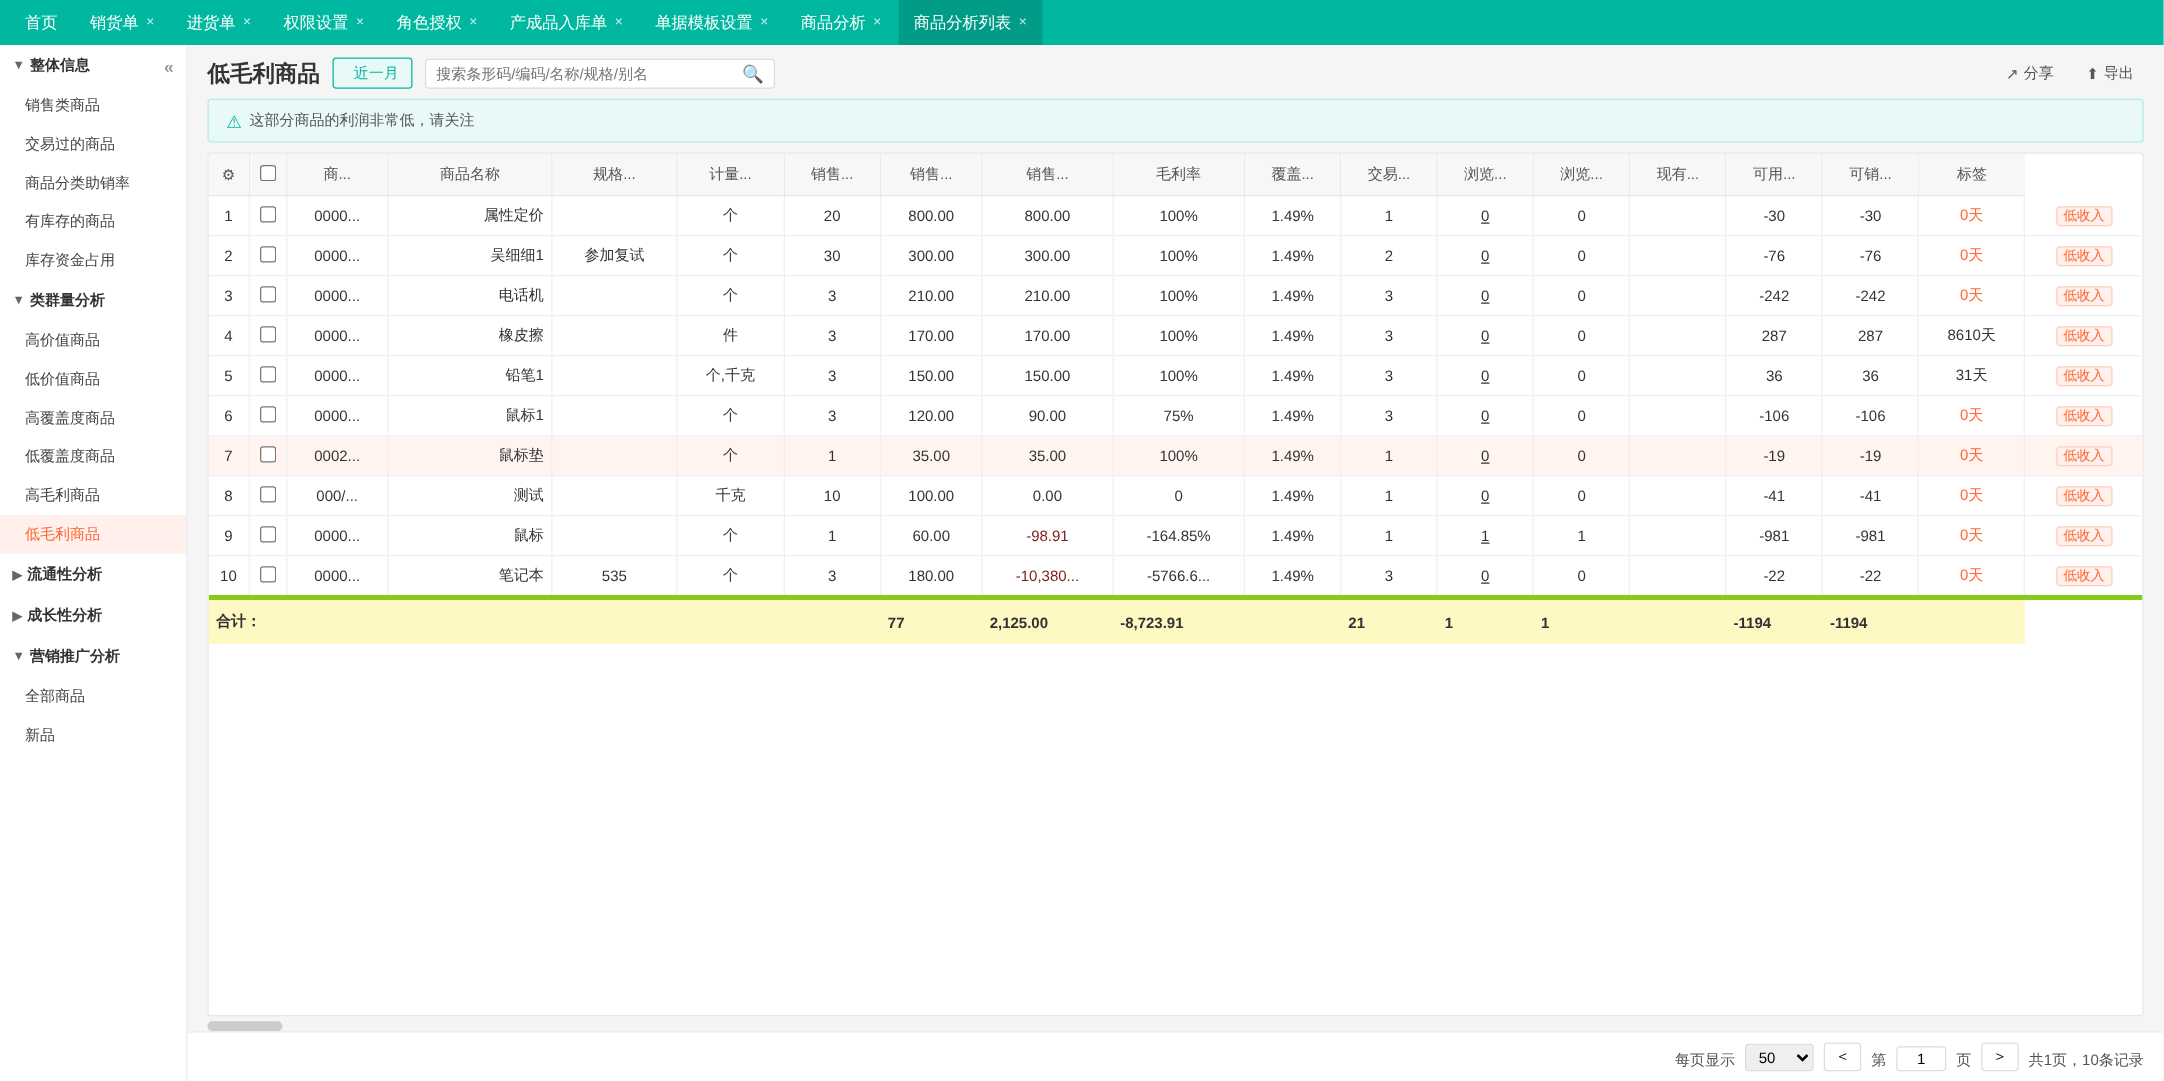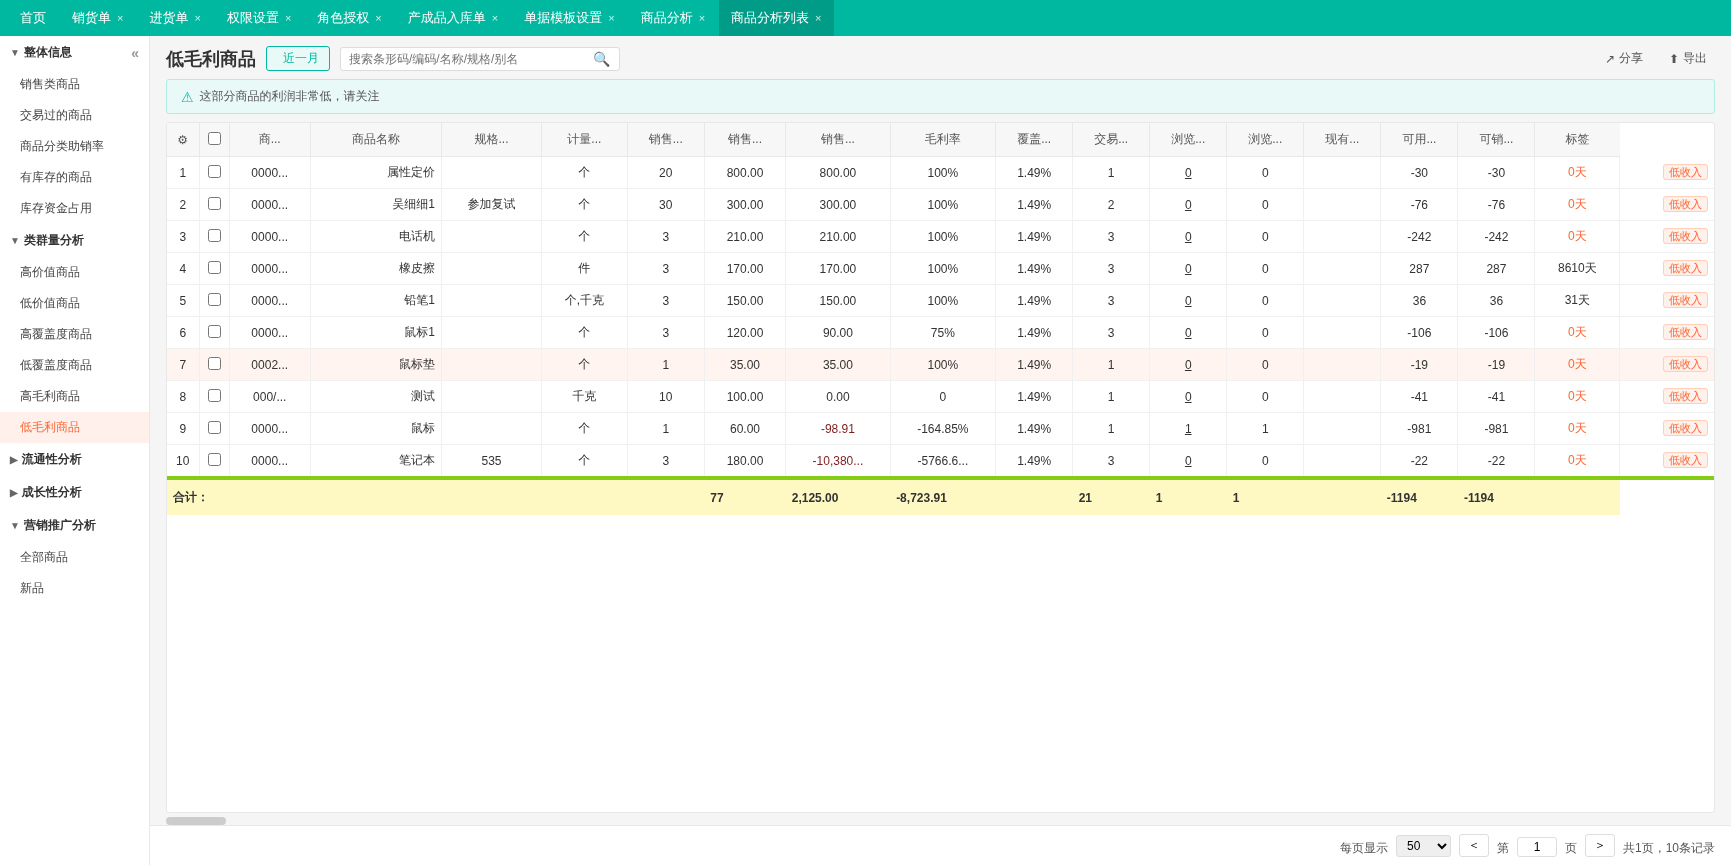--- a/index.html
+++ b/index.html
@@ -182,21 +182,21 @@
     thead th:last-child { border-right: none; }
     tbody tr { border-bottom: 1px solid #f0f0f0; }
     tbody tr.highlighted { background: #fff4ef; }
     tbody td {
       padding: 7px 6px;
       border-right: 1px solid #f0f0f0;
       text-align: center;
       color: #333;
       white-space: nowrap;
     }
-    tbody td:last-child { border-right: none; text-align: right; }
+    tbody td:last-child { border-right: none; }
     .tag-low-income {
       background: #fff0eb;
       color: #ff6633;
       border: 1px solid #ffcfba;
       border-radius: 3px;
       padding: 1px 5px;
       font-size: 11px;
     }
     .underline-link { text-decoration: underline; cursor: pointer; color: #333; }
     .red-text { color: #7f1d1d; }

